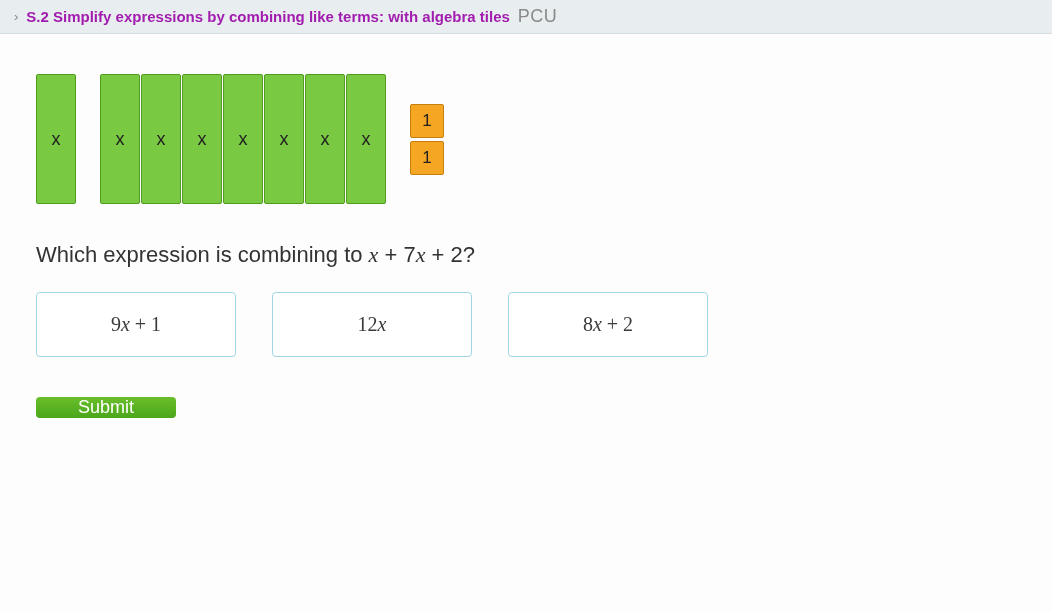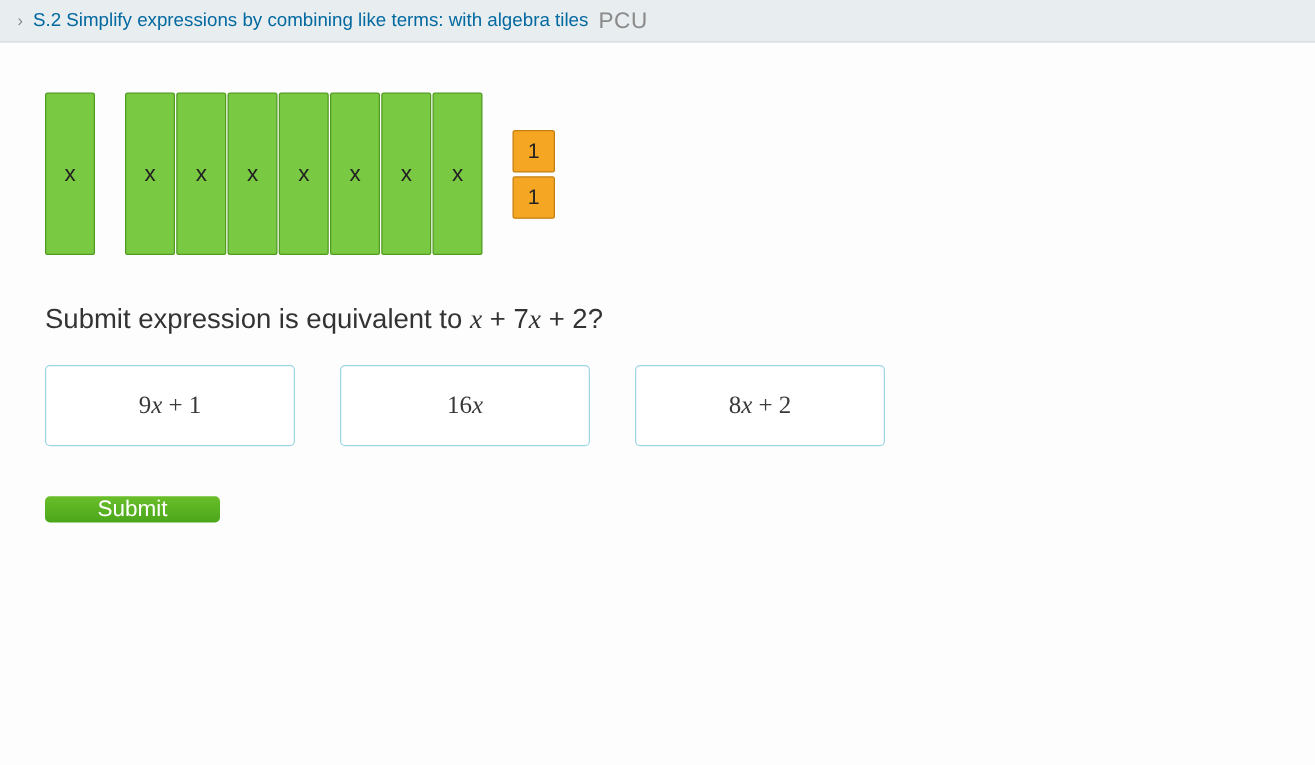--- a/index.html
+++ b/index.html
@@ -14,21 +14,21 @@
       background: #e8edef;
       padding: 6px 14px;
       font-size: 15px;
       color: #4a4a4a;
       border-bottom: 1px solid #d5dde0;
       display: flex;
       align-items: center;
       gap: 8px;
     }
     .breadcrumb-chevron { color: #888; font-size: 13px; }
-    .breadcrumb-title { font-weight: 400; color: #0369a1; }
+    .breadcrumb-title { font-weight: 700; color: #a21caf; }
     .breadcrumb-tag { color: #8a8a8a; letter-spacing: 0.5px; font-size: 18px; }
     .content {
       padding: 40px 36px 0 36px;
     }
     .intro-text {
       font-size: 22px;
       color: #333;
       margin-bottom: 30px;
     }
     .math-var { font-style: italic; font-family: 'Times New Roman', serif; }
@@ -126,29 +126,29 @@
       <div class="x-tile">x</div>
       <div class="x-tile">x</div>
     </div>
     <div class="unit-group">
       <div class="unit-tile">1</div>
       <div class="unit-tile">1</div>
     </div>
   </div>
 
   <p class="question-text">
-    <span>Submit expression is equivalent to </span><span class="math-var">x</span><span> + 7</span><span class="math-var">x</span><span> + 2?</span>
+    <span>Which expression is combining to </span><span class="math-var">x</span><span> + 7</span><span class="math-var">x</span><span> + 2?</span>
   </p>
 
   <div class="options">
     <button class="option-btn">
       <span>9</span><span class="math-var">x</span><span> + 1</span>
     </button>
     <button class="option-btn">
-      <span>16</span><span class="math-var">x</span><span></span>
+      <span>12</span><span class="math-var">x</span><span></span>
     </button>
     <button class="option-btn">
       <span>8</span><span class="math-var">x</span><span> + 2</span>
     </button>
   </div>
 
   <button class="submit-btn">Submit</button>
 
 </div>
 

